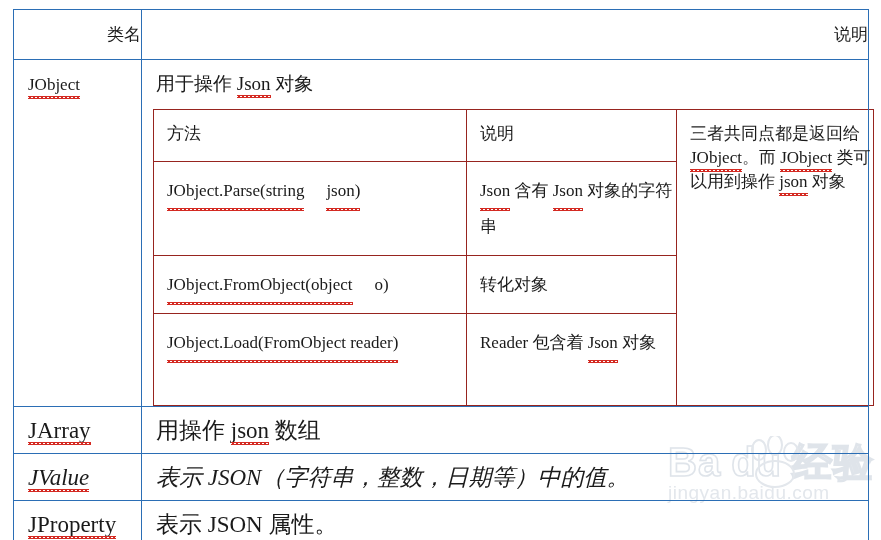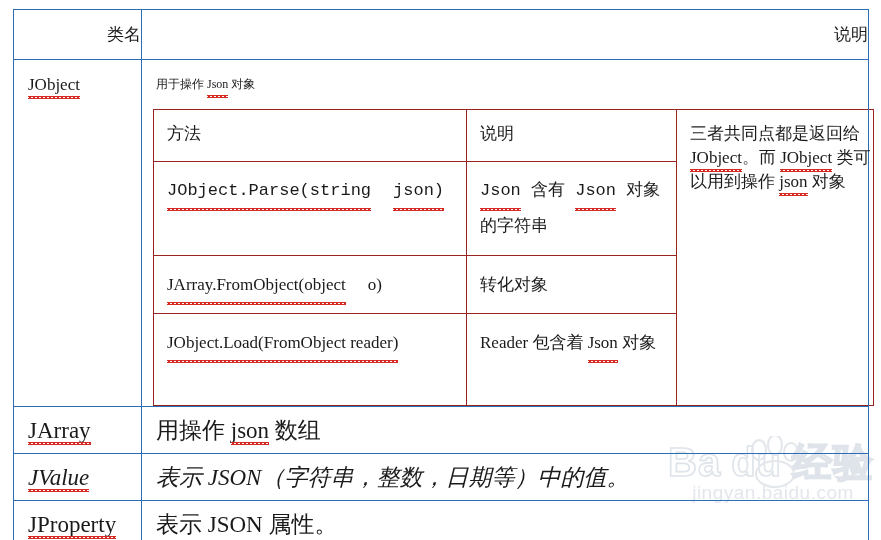--- a/index.html
+++ b/index.html
@@ -38,21 +38,20 @@
     white-space: nowrap;
   }
   .wm-sub {
     font-family: "Liberation Sans", sans-serif;
     font-size: 19px;
     color: #e3e7ec;
     letter-spacing: 0.5px;
     line-height: 22px;
     white-space: nowrap;
     margin-top: -4px;
-    text-align: center;
   }
   .wm-paw {
     position: absolute;
     left: 74px;
     top: -2px;
     width: 66px;
     height: 54px;
   }
 
   
@@ -108,21 +107,21 @@
     padding: 11px 0 10px 13px;
     font-size: 17px;
     line-height: 36px;
     background: transparent;
   }
   .ic-method { width: 299px; }
   .ic-desc   { width: 196px; }
   .ic-note   { width: 183px; font-family: Liberation Serif, serif; }
 
   .ir-head td { height: 28px; line-height: 24px; padding-top: 12px; padding-bottom: 11px;}
-  .ir-parse td { height: 70px; font-family: Liberation Mono, monospace; }
+  .ir-parse td { height: 70px; }
   .ir-from td { height: 26px; }
   .ir-load td { height: 70px; }
 
   .note-cell {
     line-height: 39px;
     padding-top: 12px;
   }
 
   
   .sq {
@@ -175,21 +174,21 @@
     </tr>
 
     <tr>
       <td class="col-name">
         <div class="cell-pad">
           <span class="sq">JObject</span>
         </div>
       </td>
       <td class="col-desc">
         <div class="inner-wrap">
-          <div style="font-size:12px;line-height:24px;padding-left:3px;">
+          <div style="font-size:19px;line-height:24px;padding-left:3px;">
             用于操作 <span class="sq">Json</span> 对象
           </div>
 
           <table class="inner-table">
             <tbody>
               <tr class="ir-head">
                 <td class="ic-method">方法</td>
                 <td class="ic-desc">说明</td>
                 <td class="ic-note note-cell" rowspan="4">
                   三者共同点都是返回给 <span class="sq">JObject</span>。而 <span class="sq">JObject</span> 类可以用到操作 <span class="sq">json</span> 对象
@@ -200,21 +199,21 @@
                 <td class="ic-method">
                   <span class="sq">JObject.Parse(string</span><span class="gap"></span><span class="sq">json)</span>
                 </td>
                 <td class="ic-desc">
                   <span class="sq">Json</span> 含有 <span class="sq">Json</span> 对象的字符串
                 </td>
               </tr>
 
               <tr class="ir-from">
                 <td class="ic-method">
-                  <span class="sq">JArray.FromObject(object</span><span class="gap"></span><span>o)</span>
+                  <span class="sq">JObject.FromObject(object</span><span class="gap"></span><span>o)</span>
                 </td>
                 <td class="ic-desc">转化对象</td>
               </tr>
 
               <tr class="ir-load">
                 <td class="ic-method">
                   <span class="sq">JObject.Load(FromObject reader)</span>
                 </td>
                 <td class="ic-desc">
                   Reader 包含着 <span class="sq">Json</span> 对象

